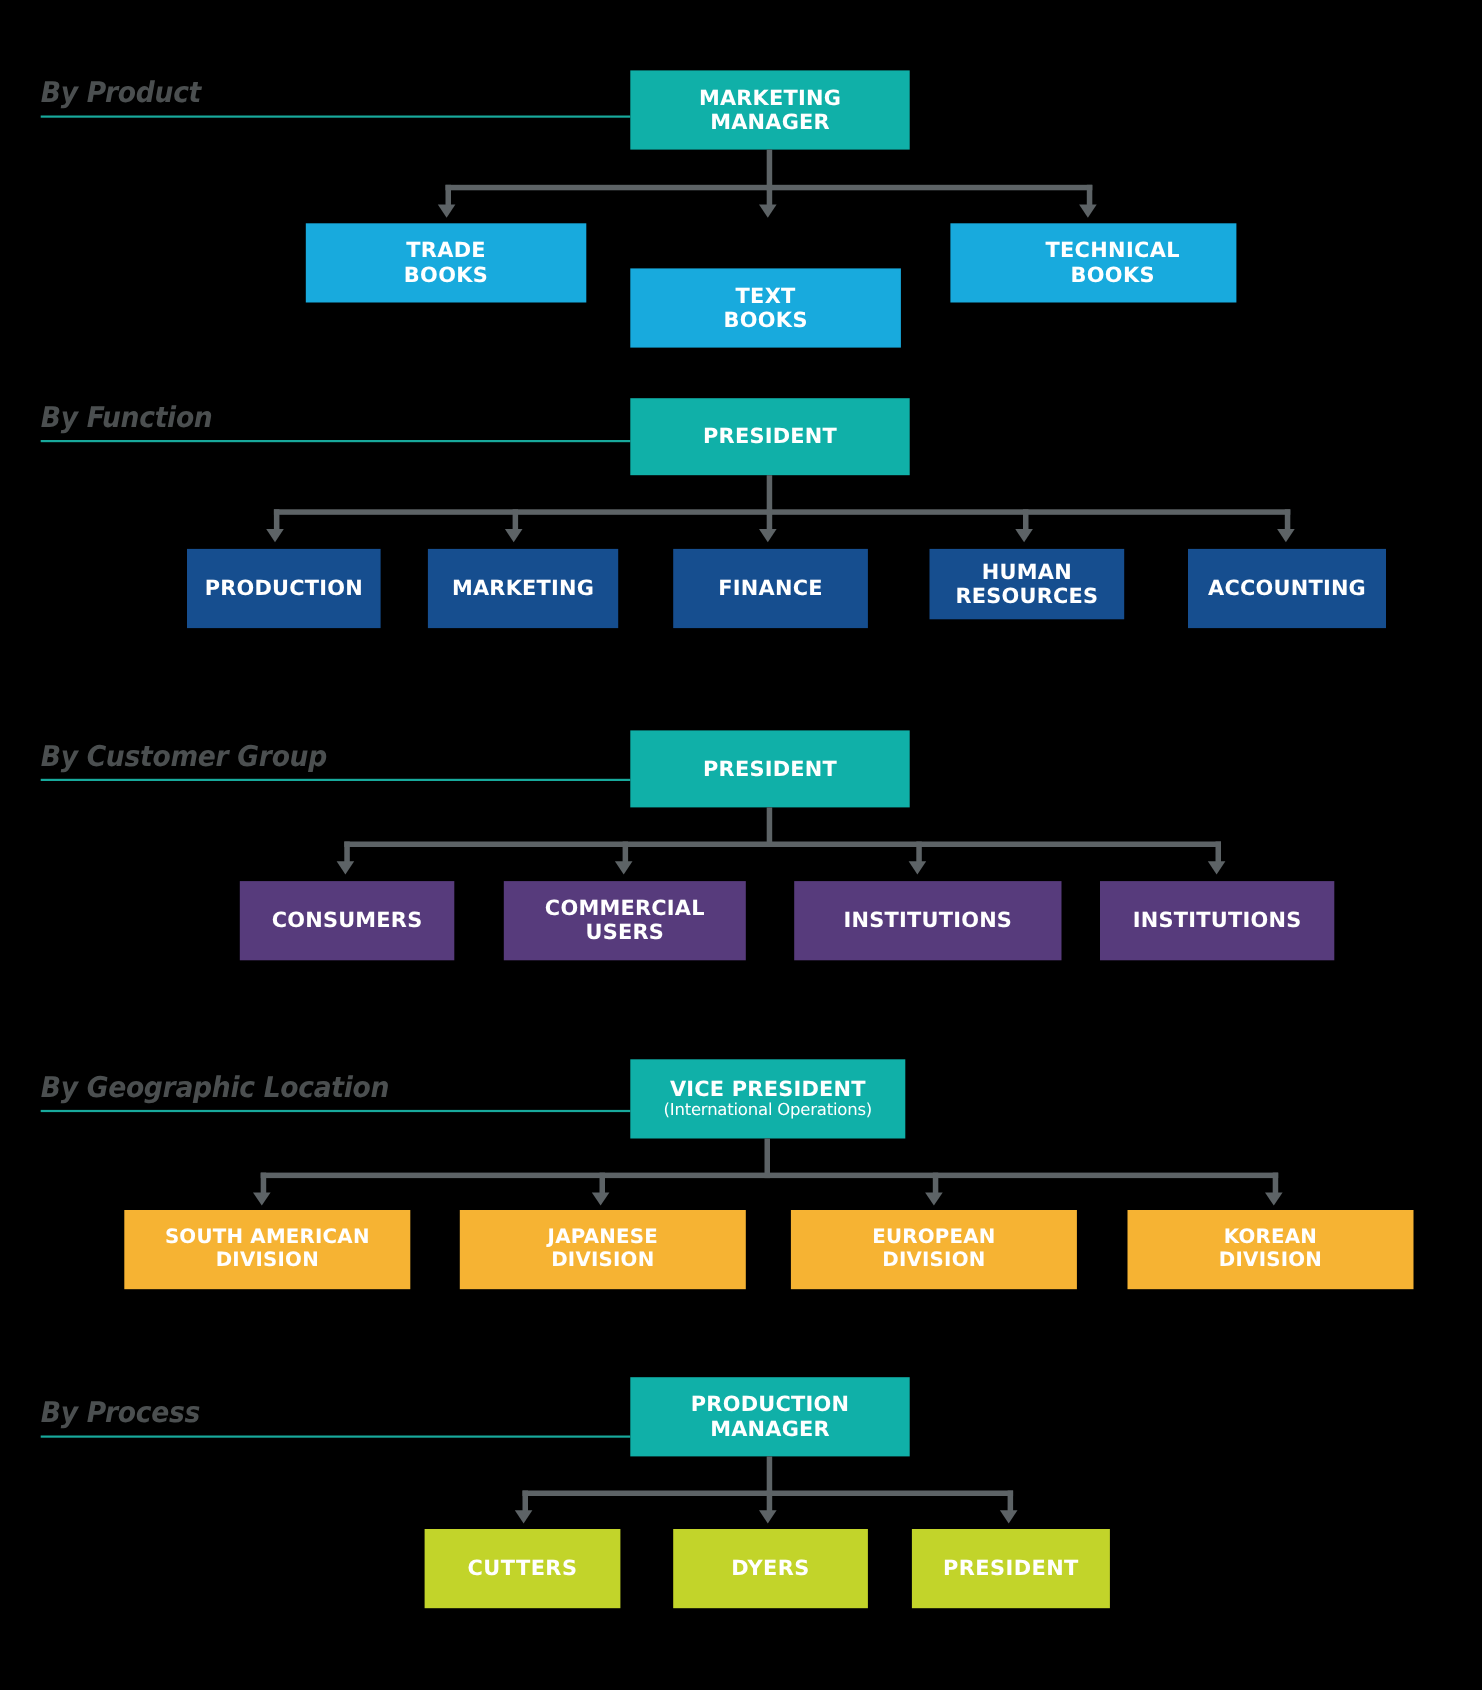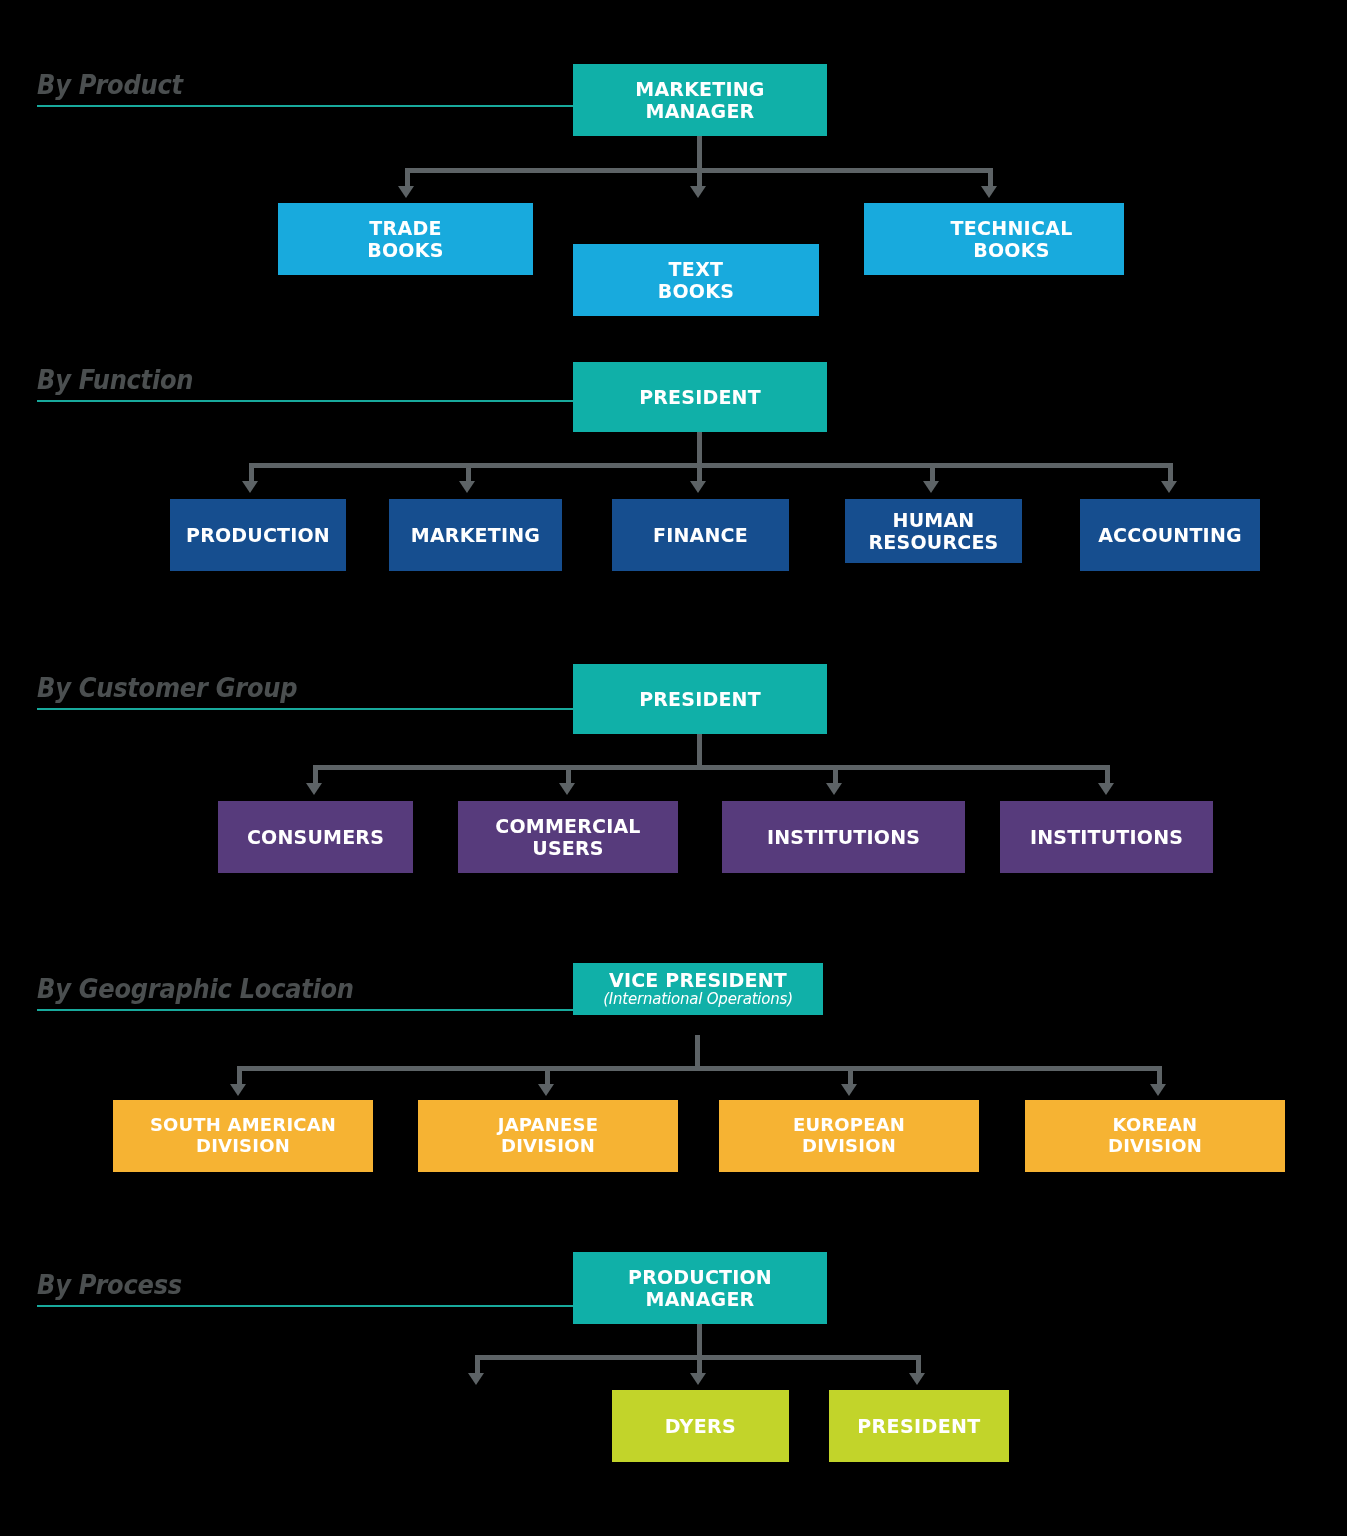--- a/index.html
+++ b/index.html
@@ -46,21 +46,20 @@
     color: #ffffff;
     font-family: "DejaVu Sans", sans-serif;
     font-weight: bold;
     line-height: 1.16;
     padding: 2px 6px;
   }
   .box .t1 { display: block; }
   .box .t2 {
     display: block;
     font-weight: normal;
-    font-style: italic;
     font-size: 15px;
     letter-spacing: -0.2px;
     text-align: center;
   }
   .parent { background: #10b0a8; font-size: 19px; letter-spacing: 0.2px; }
   .lvl-product  { background: #18aadd; font-size: 19px; letter-spacing: 0.3px; }
   .lvl-function { background: #164e8f; font-size: 19px; letter-spacing: 0.2px; }
   .lvl-customer { background: #573b7c; font-size: 19px; letter-spacing: 0.2px; }
   .lvl-geo      { background: #f6b333; font-size: 18px; letter-spacing: 0.2px; }
   .lvl-process  { background: #c2d42a; font-size: 19px; letter-spacing: 0.4px; }
@@ -210,21 +209,21 @@
   </div>
   <div class="box lvl-customer" style="left:1000px; top:801px; width:213px; height:72px;">
     <div>
         <span class="t1">INSTITUTIONS</span>
       </div>
   </div>
 
   <div class="sec-label" style="left:37px; top:974px;">By Geographic Location</div>
   <div class="sec-rule" style="left:37px; top:1009px; width:536px;"></div>
 
-  <div class="box parent" style="left:573px; top:963px; width:250px; height:52px;">
+  <div class="box parent" style="left:573px; top:963px; width:250px; height:72px;">
     <div>
       <span class="t1">VICE PRESIDENT</span>
       <span class="t2">(International Operations)</span>
     </div>
   </div>
 
   <div class="c-vert" style="left:695px; top:1035px; height:36px;"></div>
   <div class="c-horz" style="left:237px; top:1066px; width:925px;"></div>
   <div class="c-vert" style="left:237px; top:1066px; height:20px;"></div>
   <div class="c-arrow" style="left:230px; top:1084px;"></div>
@@ -272,20 +271,25 @@
 
   <div class="c-vert" style="left:697px; top:1324px; height:36px;"></div>
   <div class="c-horz" style="left:475px; top:1355px; width:446px;"></div>
   <div class="c-vert" style="left:475px; top:1355px; height:20px;"></div>
   <div class="c-arrow" style="left:468px; top:1373px;"></div>
   <div class="c-vert" style="left:697px; top:1355px; height:20px;"></div>
   <div class="c-arrow" style="left:690px; top:1373px;"></div>
   <div class="c-vert" style="left:916px; top:1355px; height:20px;"></div>
   <div class="c-arrow" style="left:909px; top:1373px;"></div>
 
+  <div class="box lvl-process" style="left:386px; top:1390px; width:178px; height:72px;">
+    <div>
+        <span class="t1">CUTTERS</span>
+      </div>
+  </div>
   <div class="box lvl-process" style="left:612px; top:1390px; width:177px; height:72px;">
     <div>
         <span class="t1">DYERS</span>
       </div>
   </div>
   <div class="box lvl-process" style="left:829px; top:1390px; width:180px; height:72px;">
     <div>
         <span class="t1">PRESIDENT</span>
       </div>
   </div>

